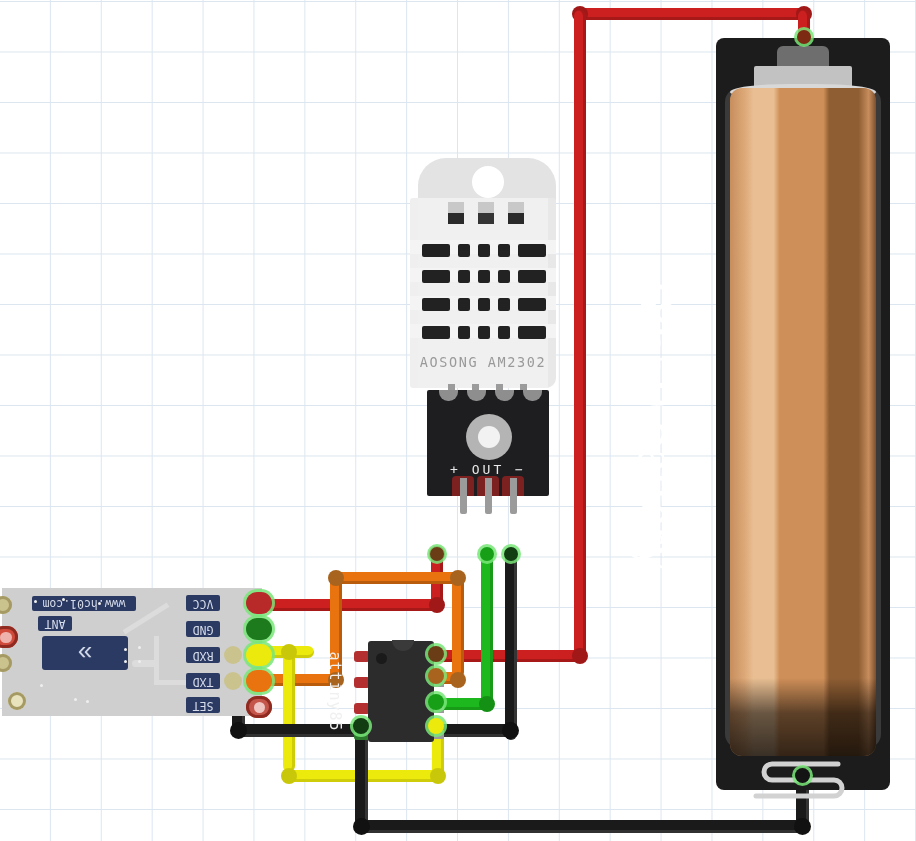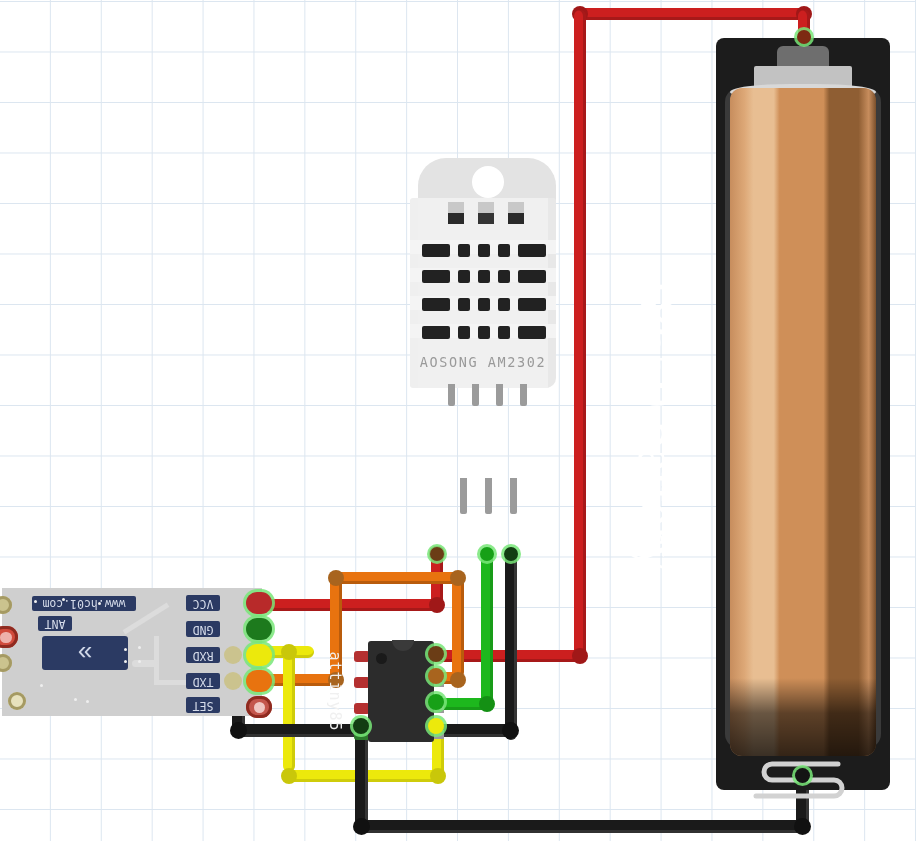--- a/index.html
+++ b/index.html
@@ -199,20 +199,33 @@
     <div class="gbar" style="left:88px;top:168px;width:12px;height:13px;"></div>
     <div class="gbar" style="left:108px;top:168px;width:28px;height:13px;"></div>
 
     <div class="dht-label">AOSONG AM2302</div>
 
     <div class="pinwire" style="left:38px;top:226px;height:22px;"></div>
     <div class="pinwire" style="left:62px;top:226px;height:22px;"></div>
     <div class="pinwire" style="left:86px;top:226px;height:22px;"></div>
     <div class="pinwire" style="left:110px;top:226px;height:22px;"></div>
 
+    <div class="bo-pcb">
+      <div class="bo-tab" style="left:12px;"></div>
+      <div class="bo-tab" style="left:40px;"></div>
+      <div class="bo-tab" style="left:68px;"></div>
+      <div class="bo-tab" style="left:96px;"></div>
+      <div class="bo-ring">
+          <i></i>
+        </div>
+      <div class="bo-txt">+  OUT  −</div>
+      <div class="bo-pad" style="left:25px;"></div>
+      <div class="bo-pad" style="left:50px;"></div>
+      <div class="bo-pad" style="left:75px;"></div>
+    </div>
 
     <div class="pinwire" style="left:50px;top:320px;height:36px;"></div>
     <div class="pinwire" style="left:75px;top:320px;height:36px;"></div>
     <div class="pinwire" style="left:100px;top:320px;height:36px;"></div>
   </div>
 
   <div class="term" style="left:430px;top:547px;width:14px;height:14px;background:#6b3d16;"></div>
   <div class="term" style="left:480px;top:547px;width:14px;height:14px;background:#17a017;"></div>
   <div class="term" style="left:504px;top:547px;width:14px;height:14px;background:#123d12;"></div>
 

